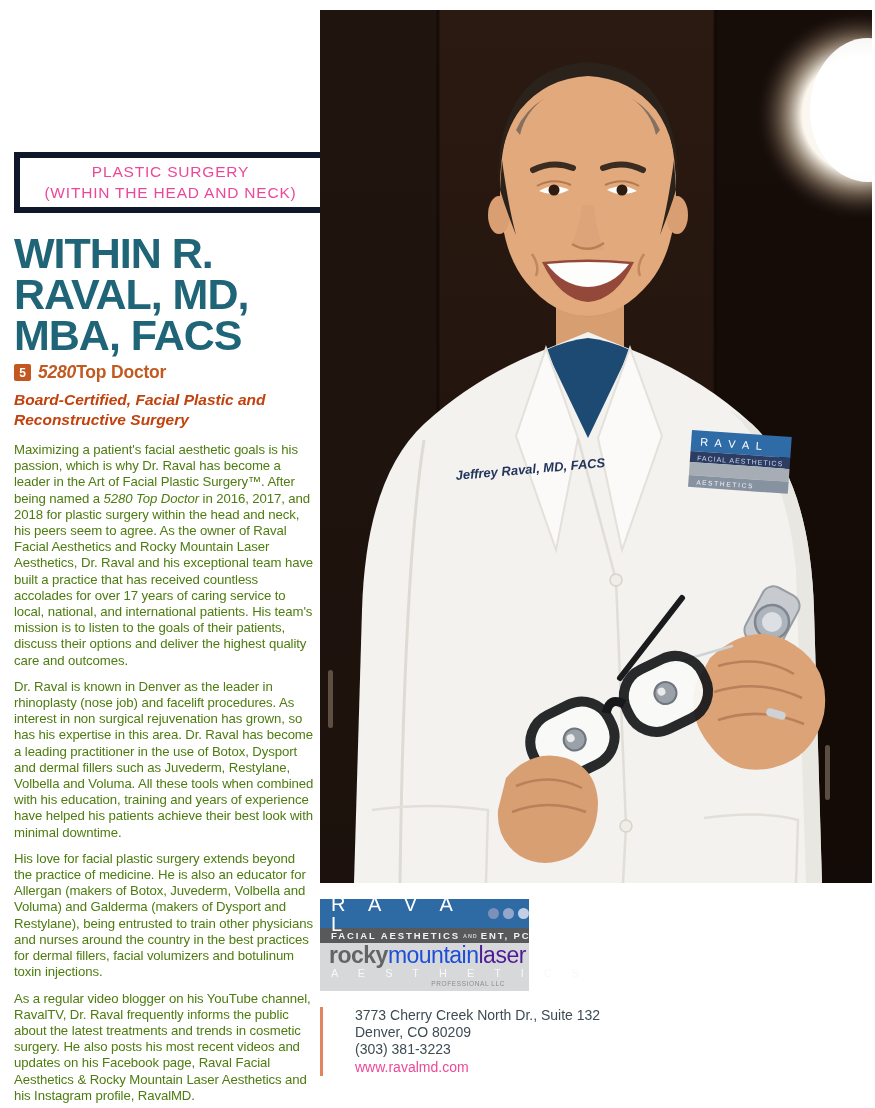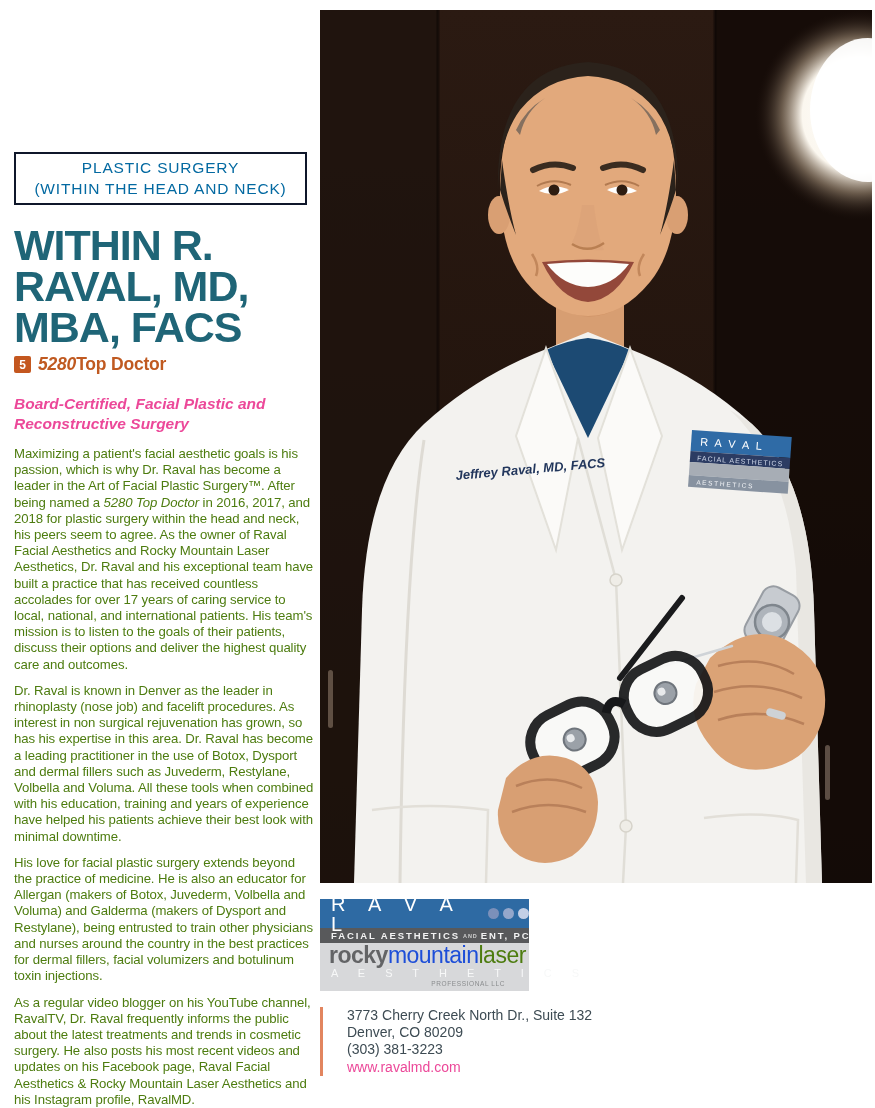--- a/index.html
+++ b/index.html
@@ -1,31 +1,31 @@
 <!DOCTYPE html>
 <html><head>
 <meta charset="utf-8">
 <style>
   html,body{margin:0;padding:0;background:#ffffff;}
   .page{position:relative;width:875px;height:1108px;background:#ffffff;overflow:hidden;
         font-family:"Liberation Sans",sans-serif;}
 
   
   .left-col{position:absolute;left:14px;top:152px;width:300px;}
-  .category-box{border:2px solid #0f172a;color:#0369a1;text-align:center;
-    font-size:15.5px;letter-spacing:0.8px;line-height:21px;padding:3px 6px 4px;width:277px;}
+  .category-box{border:6px solid #0f172a;color:#ec4899;text-align:center;
+    font-size:15.5px;letter-spacing:0.8px;line-height:21px;padding:3px 12px 4px;width:277px;}
   .doctor-name{margin:20px 0 6px;color:#1f6577;font-weight:bold;
     font-size:43px;line-height:41px;letter-spacing:-1px;}
   .doctor-name span{display:block;}
   .top-doctor{display:flex;align-items:center;gap:7px;margin:6px 0 4px;}
   .badge-5280{width:17px;height:17px;background:#c4571f;border-radius:2px;color:#fff;
     font-size:12px;font-weight:bold;display:flex;align-items:center;justify-content:center;line-height:1;}
   .td-label{color:#c05a21;font-weight:bold;font-size:17.5px;letter-spacing:-0.2px;}
   .td-label em{}
-  .credentials{margin:19px 0 12px;color:#ec4899;font-style:italic;font-weight:bold;
+  .credentials{margin:7px 0 12px;color:#c2410c;font-style:italic;font-weight:bold;
     font-size:15.5px;line-height:20px;width:270px;}
   .body-p{margin:0 0 10px;color:#4d7c0f;font-size:13.2px;line-height:16.2px;width:300px;
     letter-spacing:-0.1px;}
   .body-p .em5280{font-style:italic;}
 
   
   .photo{position:absolute;left:320px;top:10px;width:552px;height:873px;overflow:hidden;background:#241711;}
 
   .logo-block{position:absolute;left:320px;top:899px;width:209px;}
   .logo-blue{height:29px;background:#2e6aa3;display:flex;align-items:center;padding-left:11px;}
@@ -33,26 +33,26 @@
   .dots{display:flex;gap:4px;margin-left:-2px;}
   .dots i{width:11px;height:11px;border-radius:50%;display:block;}
   .d1{background:#7b90ba;} .d2{background:#94a7cb;} .d3{background:#c3cfe6;}
   .logo-gray{height:15px;background:#58595b;color:#f2f2f2;font-weight:bold;font-size:9.5px;
     letter-spacing:1.9px;display:flex;align-items:center;padding-left:11px;white-space:nowrap;}
   .logo-gray .and{font-size:5.5px;letter-spacing:1px;margin:0 3px;color:#cfcfcf;}
   .logo-light{height:47px;background:#d7d8da;padding-top:1px;}
   .rml{font-size:23px;line-height:23px;letter-spacing:-0.5px;padding-left:9px;white-space:nowrap;}
   .rml .rocky{color:#636466;font-weight:bold;text-align:right;}
   .rml .mountain{color:#1d4ed8;}
-  .rml .laser{color:#4d7c0f;}
+  .rml .laser{color:#4c1d95;}
   .aesthetics{color:#f7f8f8;font-size:11px;letter-spacing:8.5px;line-height:13px;padding-left:11px;white-space:nowrap;}
   .prof{color:#8a8c8e;font-size:6.5px;letter-spacing:0.6px;text-align:right;padding-right:24px;line-height:8px;}
 
   .contact{position:absolute;left:320px;top:1007px;border-left:3px solid #e2855f;
-    padding-left:24px;color:#3d4b53;font-size:14px;line-height:17px;}
+    padding-left:32px;color:#3d4b53;font-size:14px;line-height:17px;}
   .website{color:#ec4899;font-weight:normal;margin-top:1px;}
 </style>
 </head>
 <body>
 
 <div class="page">
 
   <aside class="left-col">
 
     <div class="category-box">

